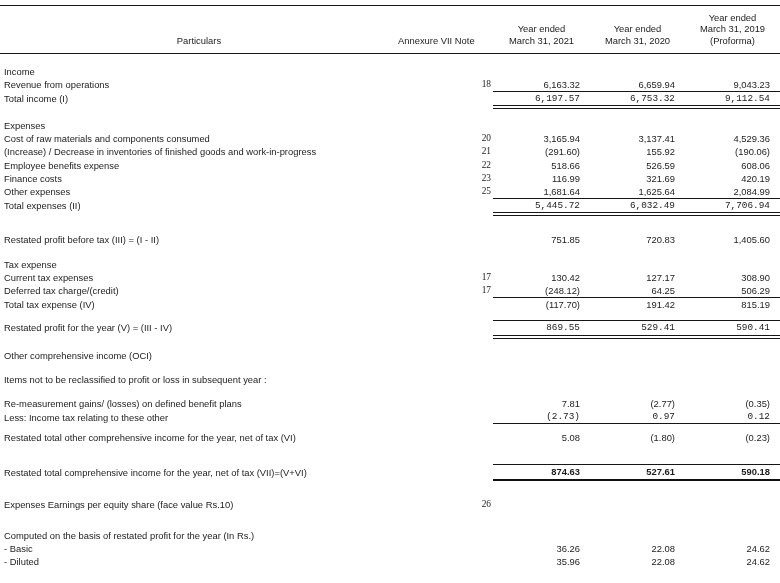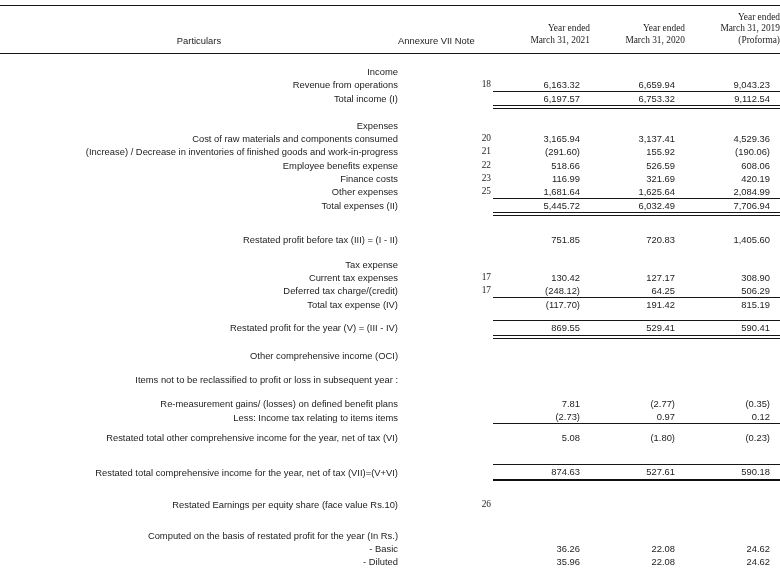--- a/index.html
+++ b/index.html
@@ -49,23 +49,22 @@
     text-align: center;
     padding-left: 4px;
     vertical-align: middle;
   }
   th.h-note {
     text-align: left;
     vertical-align: middle;
     padding-right: 2px;
   }
   th.h-year {
-    text-align: right;
+    text-align: center;
     padding-right: 10px;
-    font-family: Liberation Serif, serif;
   }
   .rule-top td, .rule-top th {
     border-bottom: 1.6px solid #161616;
     height: 5px;
     padding: 0;
   }
   .rule-head td, .rule-head th {
     border-bottom: 1.6px solid #161616;
     height: 0;
     padding: 0;
@@ -74,21 +73,21 @@
   
   tbody td {
     padding: 0;
     height: 13.1px;
     line-height: 13.1px;
     font-size: 9.4px;
     vertical-align: middle;
     white-space: nowrap;
   }
   td.part {
-    text-align: right;
+    text-align: left;
     padding-left: 4px;
   }
   td.note {
     text-align: right;
     padding-right: 2px;
     font-family: Liberation Serif, serif;
   }
   td.num {
     text-align: right;
     padding-right: 10px;
@@ -98,24 +97,26 @@
   tr.gap-lg td { height: 18px; line-height: 18px; }
 
   
   tr.topline td.num,
   tr.topline td.rulecell {
     border-top: 1.2px solid #161616;
   }
   tr.botline td.num,
   tr.botline td.rulecell {
     border-bottom: 1.2px solid #161616;
+    font-family: Liberation Mono, monospace;
   }
   tr.botline-thick td.num,
   tr.botline-thick td.rulecell {
     border-bottom: 2.2px solid #111111;
+    font-weight: bold;
   }
 
   
   tr.ruleonly td { height: 3px; line-height: 3px; padding: 0; }
 </style>
 </head>
 <body>
 
 <div class="sheet">
 <table class="fin">
@@ -389,21 +390,21 @@
     </tr>
 
     <tr>
       <td class="part">Re-measurement gains/ (losses) on defined benefit plans</td>
       <td class="note"></td>
       <td class="num">7.81</td>
       <td class="num">(2.77)</td>
       <td class="num">(0.35)</td>
     </tr>
     <tr class="botline">
-      <td class="part">Less: Income tax relating to items items</td>
+      <td class="part">Less: Income tax relating to these other</td>
       <td class="note"></td>
       <td class="num">(2.73)</td>
       <td class="num">0.97</td>
       <td class="num">0.12</td>
     </tr>
 
     <tr class="gap-sm">
       <td></td>
           <td></td>
       <td></td>
@@ -445,21 +446,21 @@
 
     <tr class="gap-lg">
       <td></td>
           <td></td>
       <td></td>
           <td></td>
       <td></td>
     </tr>
 
     <tr>
-      <td class="part">Restated Earnings per equity share (face value Rs.10)</td>
+      <td class="part">Expenses Earnings per equity share (face value Rs.10)</td>
       <td class="note">26</td>
       <td class="num"></td>
       <td class="num"></td>
       <td class="num"></td>
     </tr>
 
     <tr class="gap-lg">
       <td></td>
           <td></td>
       <td></td>

